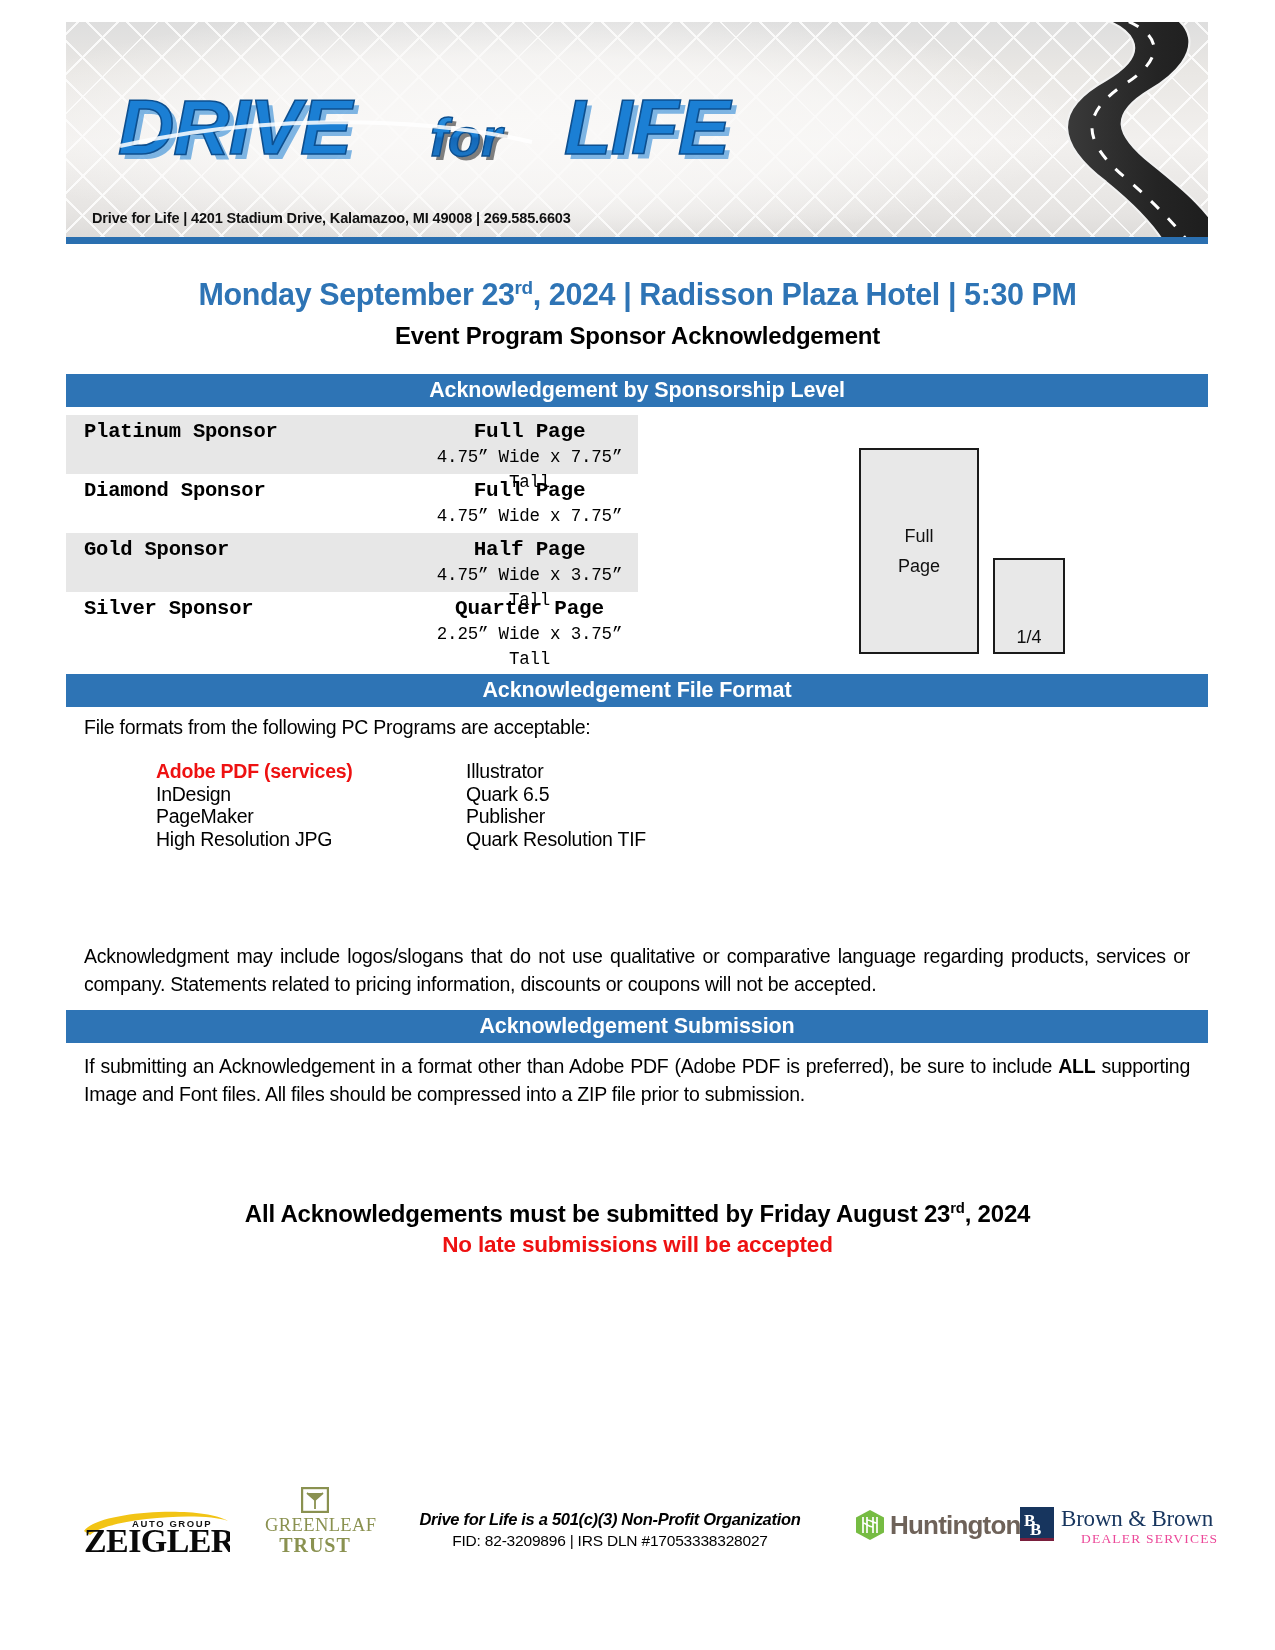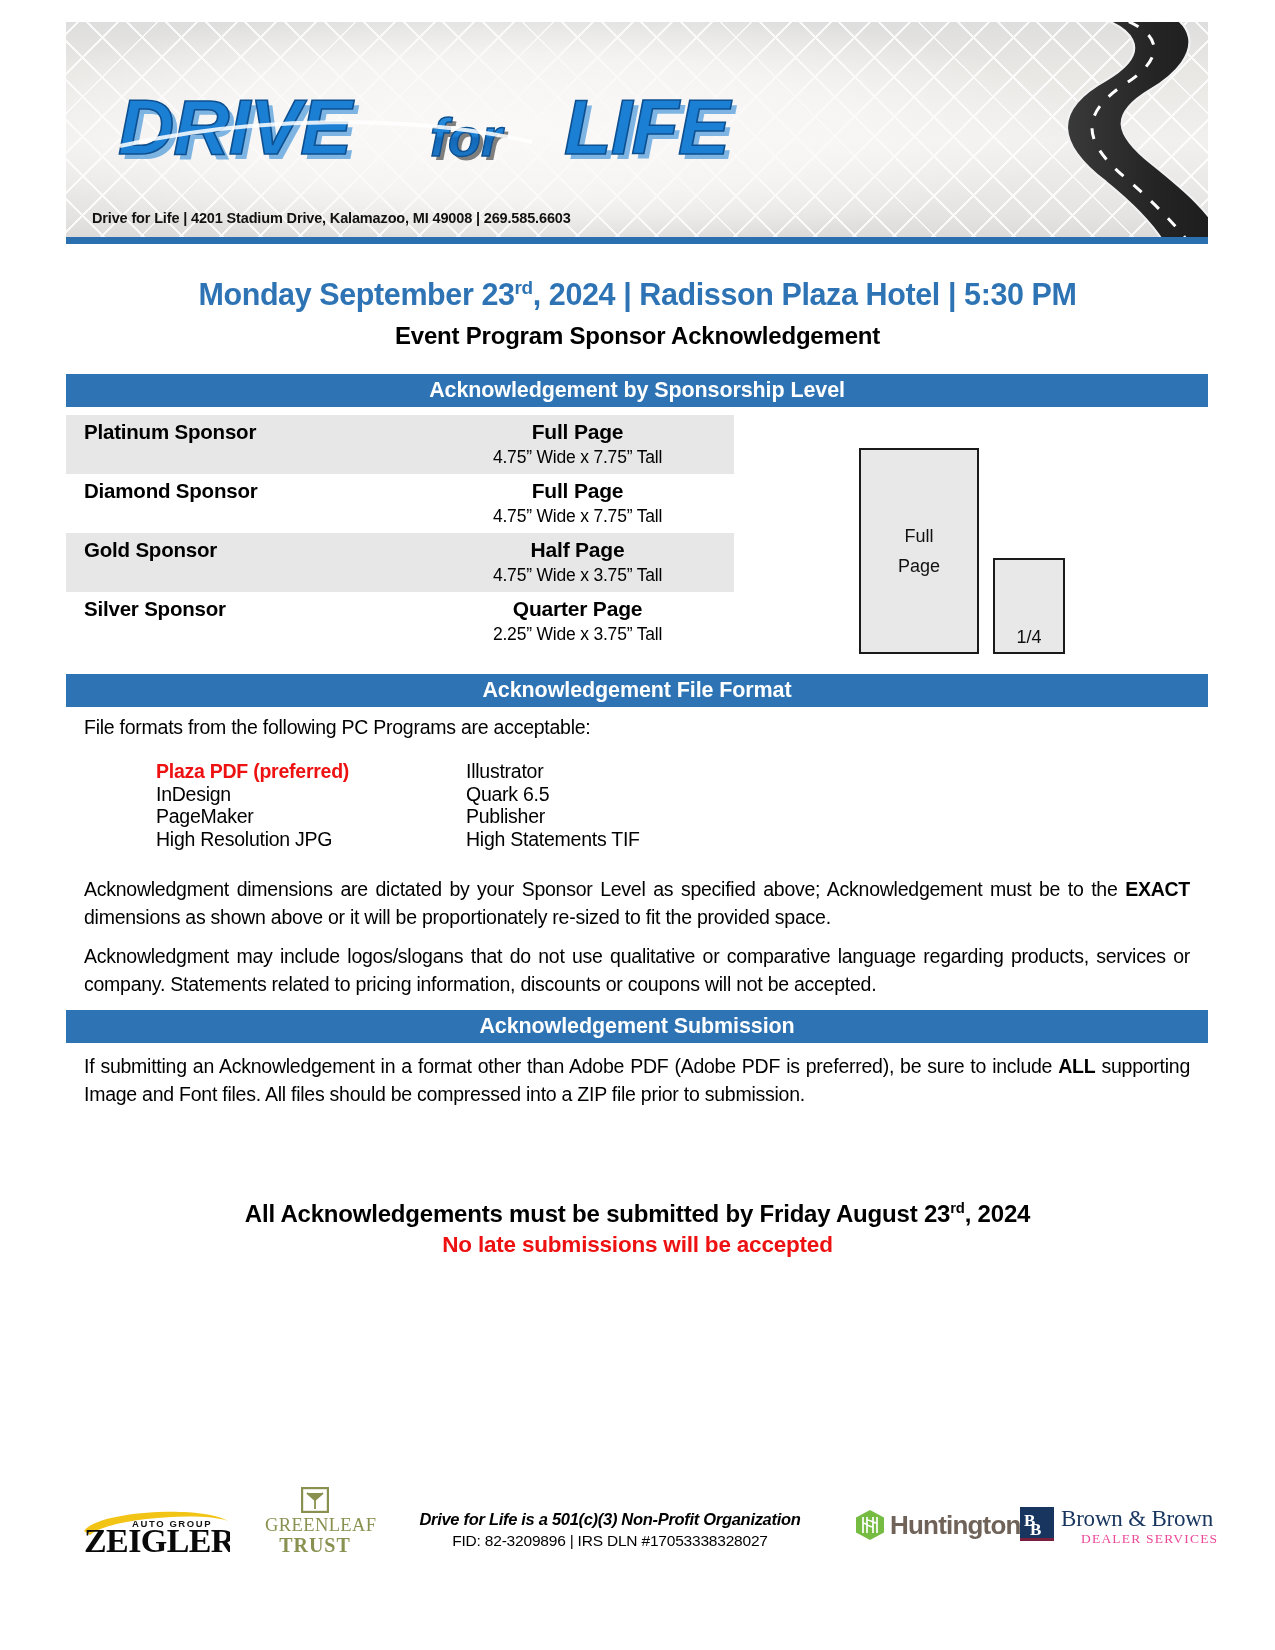--- a/index.html
+++ b/index.html
@@ -128,21 +128,22 @@
   
   .lvl-table {
     position: absolute;
     left: 66px; top: 415px;
     width: 720px;
   }
   .lvl-row {
     position: relative;
     display: flex;
     height: 59px;
-    width: 668px;
+    width: 572px;
+    font-family: Liberation Mono, monospace;
   }
   .lvl-row.shaded { background: #e7e7e7; }
   .lvl-left {
     width: 355px;
     padding-left: 18px;
     display: flex;
     align-items: flex-start;
     padding-top: 5px;
     font-size: 20.5px;
     font-weight: bold;
@@ -479,36 +480,33 @@
       <div>1/4</div>
     </div>
   </div>
 
   <div class="secbar" id="bar-format">Acknowledgement File Format</div>
 
   <div class="body-text" id="ff-lead">File formats from the following PC Programs are acceptable:</div>
 
   <div class="fmt-cols">
     <div class="fmt-col">
-      <div class="fmt-item preferred">Plaza PDF (preferred)</div>
+      <div class="fmt-item preferred">Adobe PDF (services)</div>
       <div class="fmt-item">InDesign</div>
       <div class="fmt-item">PageMaker</div>
       <div class="fmt-item">High Resolution JPG</div>
     </div>
     <div class="fmt-col">
       <div class="fmt-item">Illustrator</div>
       <div class="fmt-item">Quark 6.5</div>
       <div class="fmt-item">Publisher</div>
-      <div class="fmt-item">High Statements TIF</div>
-    </div>
-  </div>
-
-  <div class="body-text" id="para-dims">
-    <span>Acknowledgment dimensions are dictated by your Sponsor Level as specified above; Acknowledgement must be to the </span><b>EXACT</b><span> dimensions as shown above or it will be proportionately re-sized to fit the provided space.</span>
-  </div>
+      <div class="fmt-item">Quark Resolution TIF</div>
+    </div>
+  </div>
+
 
   <div class="body-text" id="para-logos">Acknowledgment may include logos/slogans that do not use qualitative or comparative language regarding products, services or company. Statements related to pricing information, discounts or coupons will not be accepted.</div>
 
   <div class="secbar" id="bar-submit">Acknowledgement Submission</div>
 
   <div class="body-text" id="para-submit1">
     <span>If submitting an Acknowledgement in a format other than Adobe PDF (Adobe PDF is preferred), be sure to include </span><b>ALL</b><span> supporting Image and Font files. All files should be compressed into a ZIP file prior to submission.</span>
   </div>
 
 

